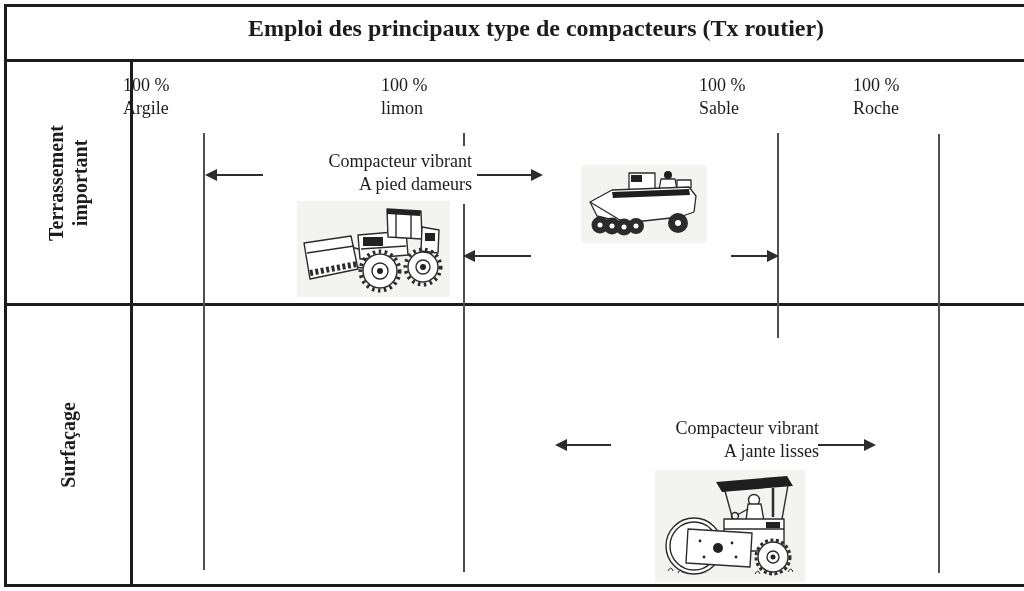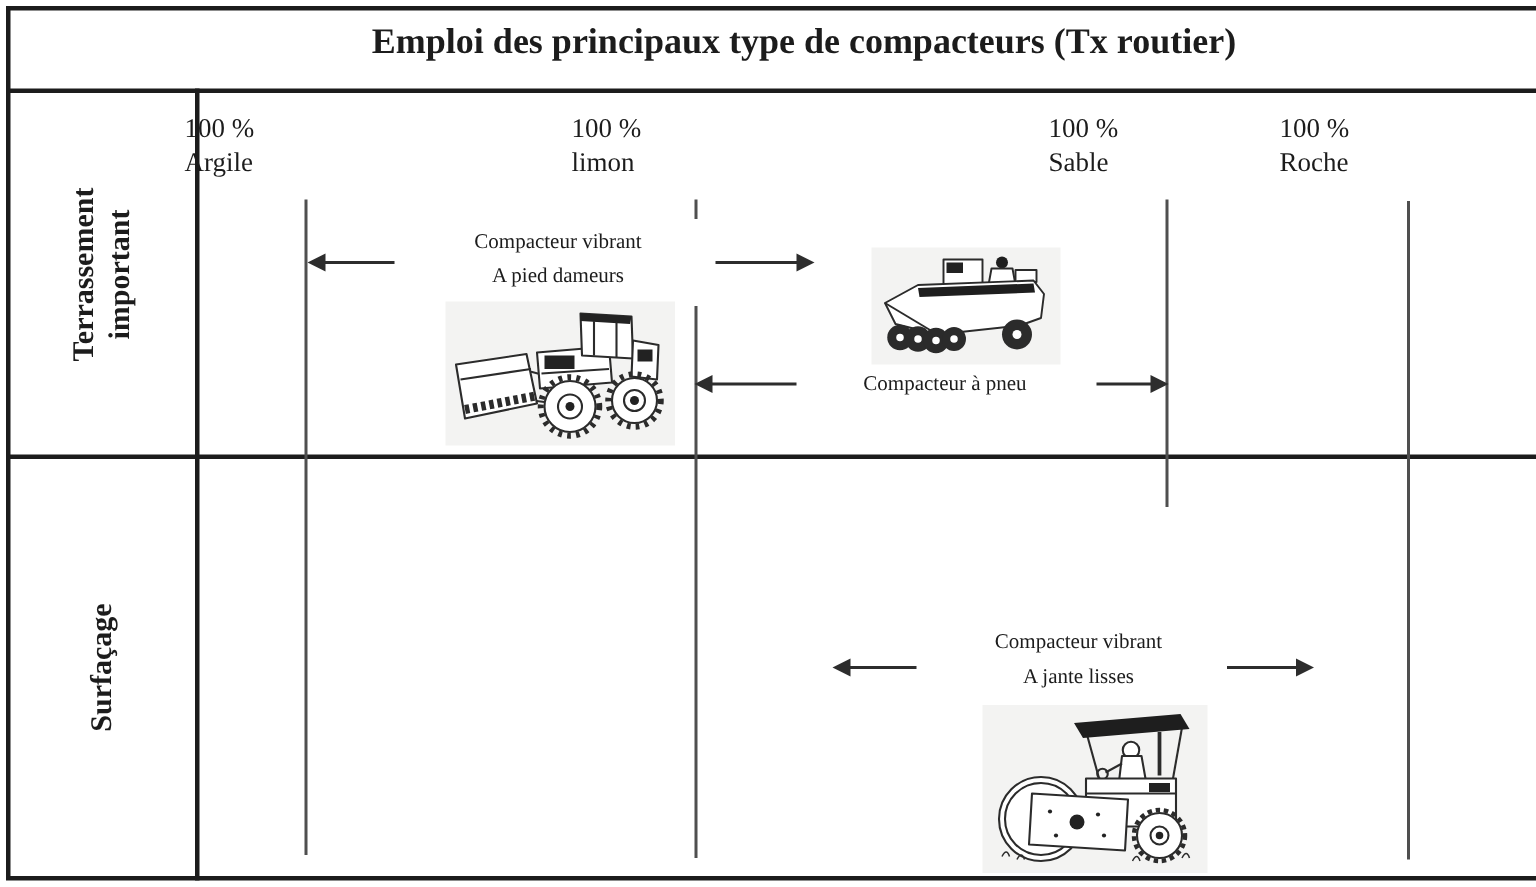--- a/index.html
+++ b/index.html
@@ -21,21 +21,21 @@
   .col-header {
     position:absolute; width:150px; text-align:left; font-size:18px;
     line-height:23px; white-space:pre-line;
   }
   .row-label {
     position:absolute; transform:translate(-50%,-50%) rotate(-90deg);
     font-size:20px; font-weight:bold; line-height:24px; text-align:center;
     white-space:pre-line;
   }
   .machine-label {
-    position:absolute; text-align:center; font-size:14px; line-height:23px;
+    position:absolute; text-align:right; font-size:18px; line-height:23px;
     white-space:pre-line;
   }
   .arrow { position:absolute; height:14px; }
   .arrow .shaft { position:absolute; top:6px; height:2px; background:#2d2d2d; }
   .arrow.left .shaft { left:9px; right:0; }
   .arrow.right .shaft { left:0; right:9px; }
   .arrow .head { position:absolute; top:1px; width:0; height:0;
     border-top:6px solid transparent; border-bottom:6px solid transparent; }
   .arrow.left .head { left:0; border-right:12px solid #2d2d2d; }
   .arrow.right .head { right:0; border-left:12px solid #2d2d2d; }
@@ -131,21 +131,20 @@
       <circle cx="51" cy="58" r="8" fill="#2b2b2b" stroke="none"></circle>
       <circle cx="15" cy="57" r="2.5" fill="#fff" stroke="none"></circle>
       <circle cx="27" cy="58" r="2.5" fill="#fff" stroke="none"></circle>
       <circle cx="39" cy="59" r="2.5" fill="#fff" stroke="none"></circle>
       <circle cx="51" cy="58" r="2.5" fill="#fff" stroke="none"></circle>
       <circle cx="93" cy="55" r="10" fill="#2b2b2b" stroke="none"></circle>
       <circle cx="93" cy="55" r="3" fill="#fff" stroke="none"></circle>
     </g>
   </svg>
 
-  <div class="machine-label" style="left:535px; top:245px; width:190px;">Compacteur à pneu</div>
 
   <div class="arrow left" style="left:463px; top:249px; width:68px;">
     <div class="head"></div>
       <div class="shaft"></div>
   </div>
   <div class="arrow right" style="left:731px; top:249px; width:48px;">
     <div class="shaft"></div>
       <div class="head"></div>
   </div>
 

